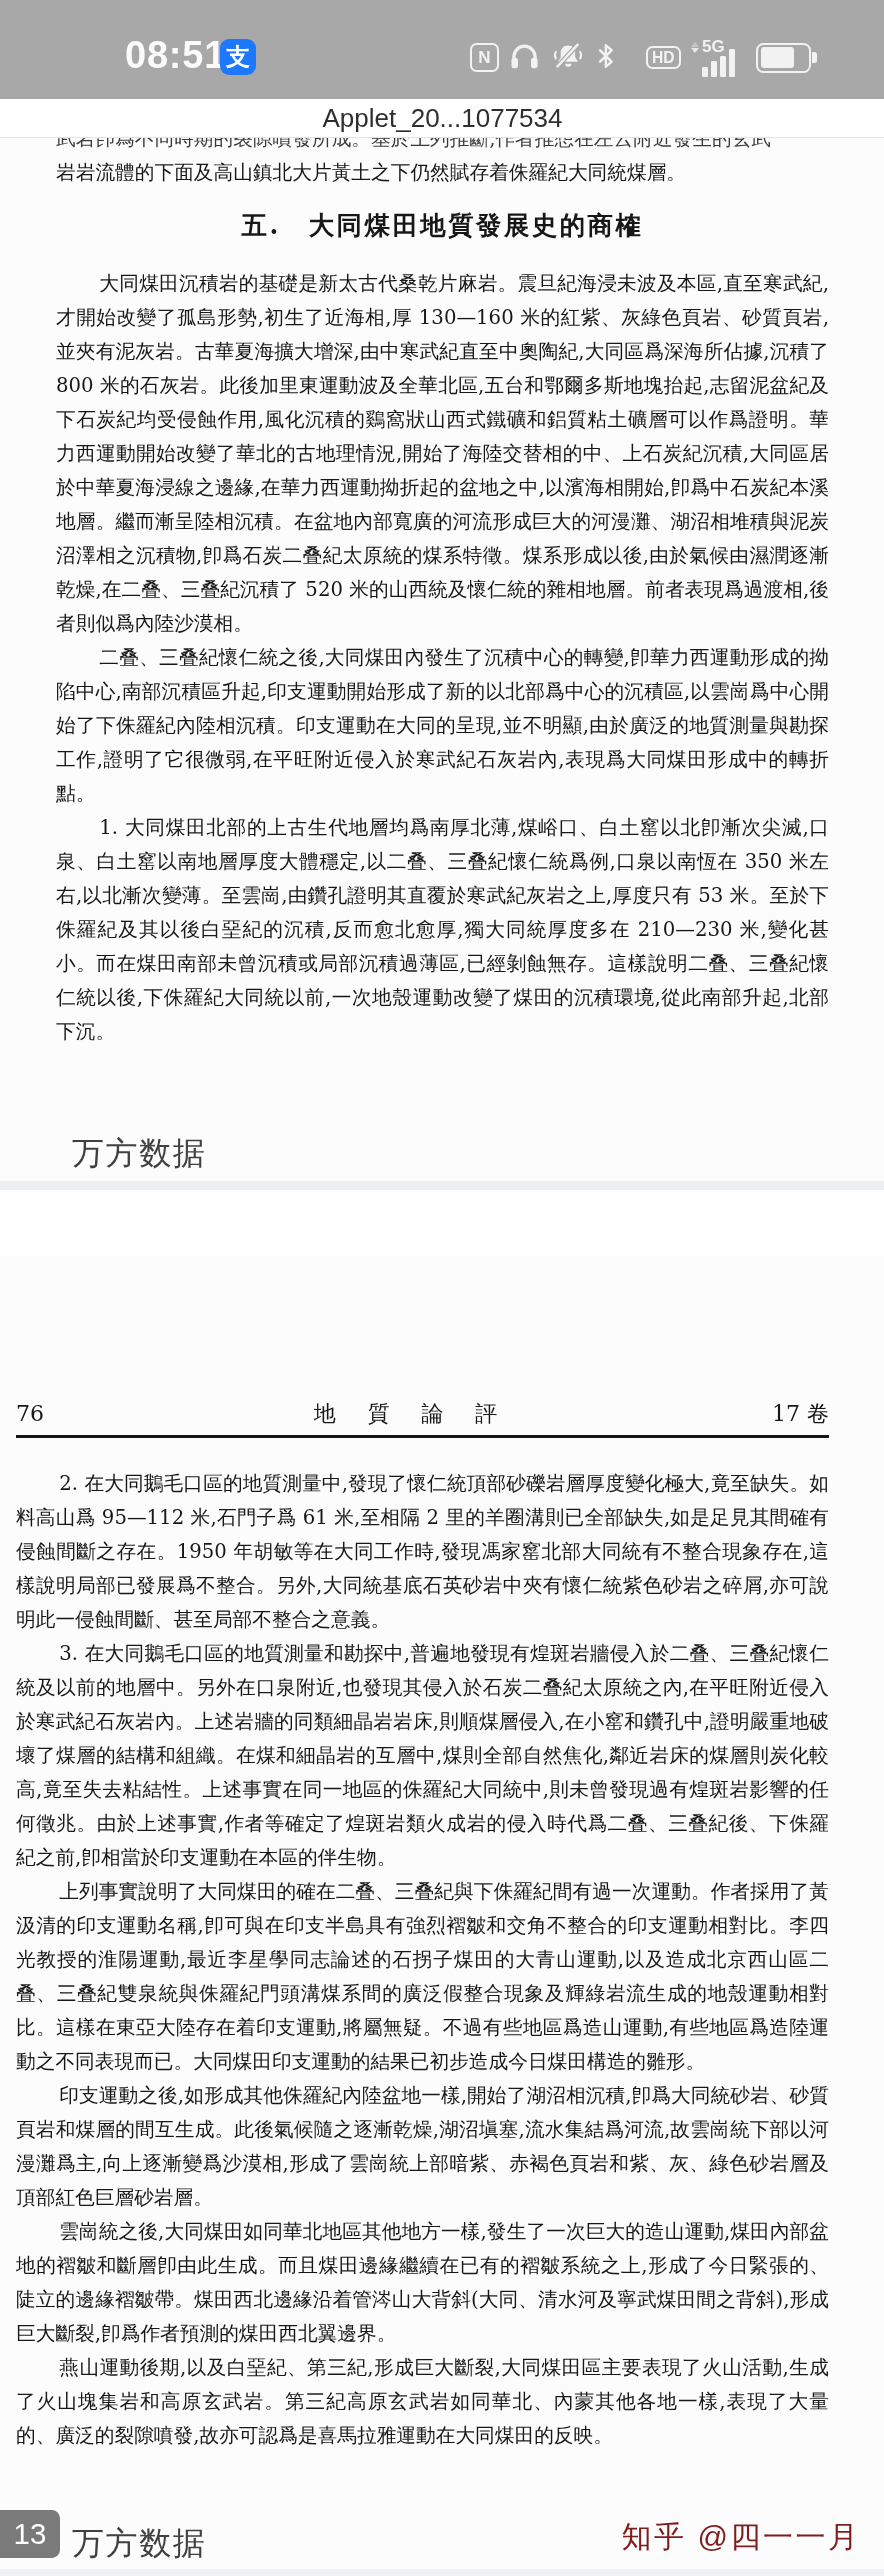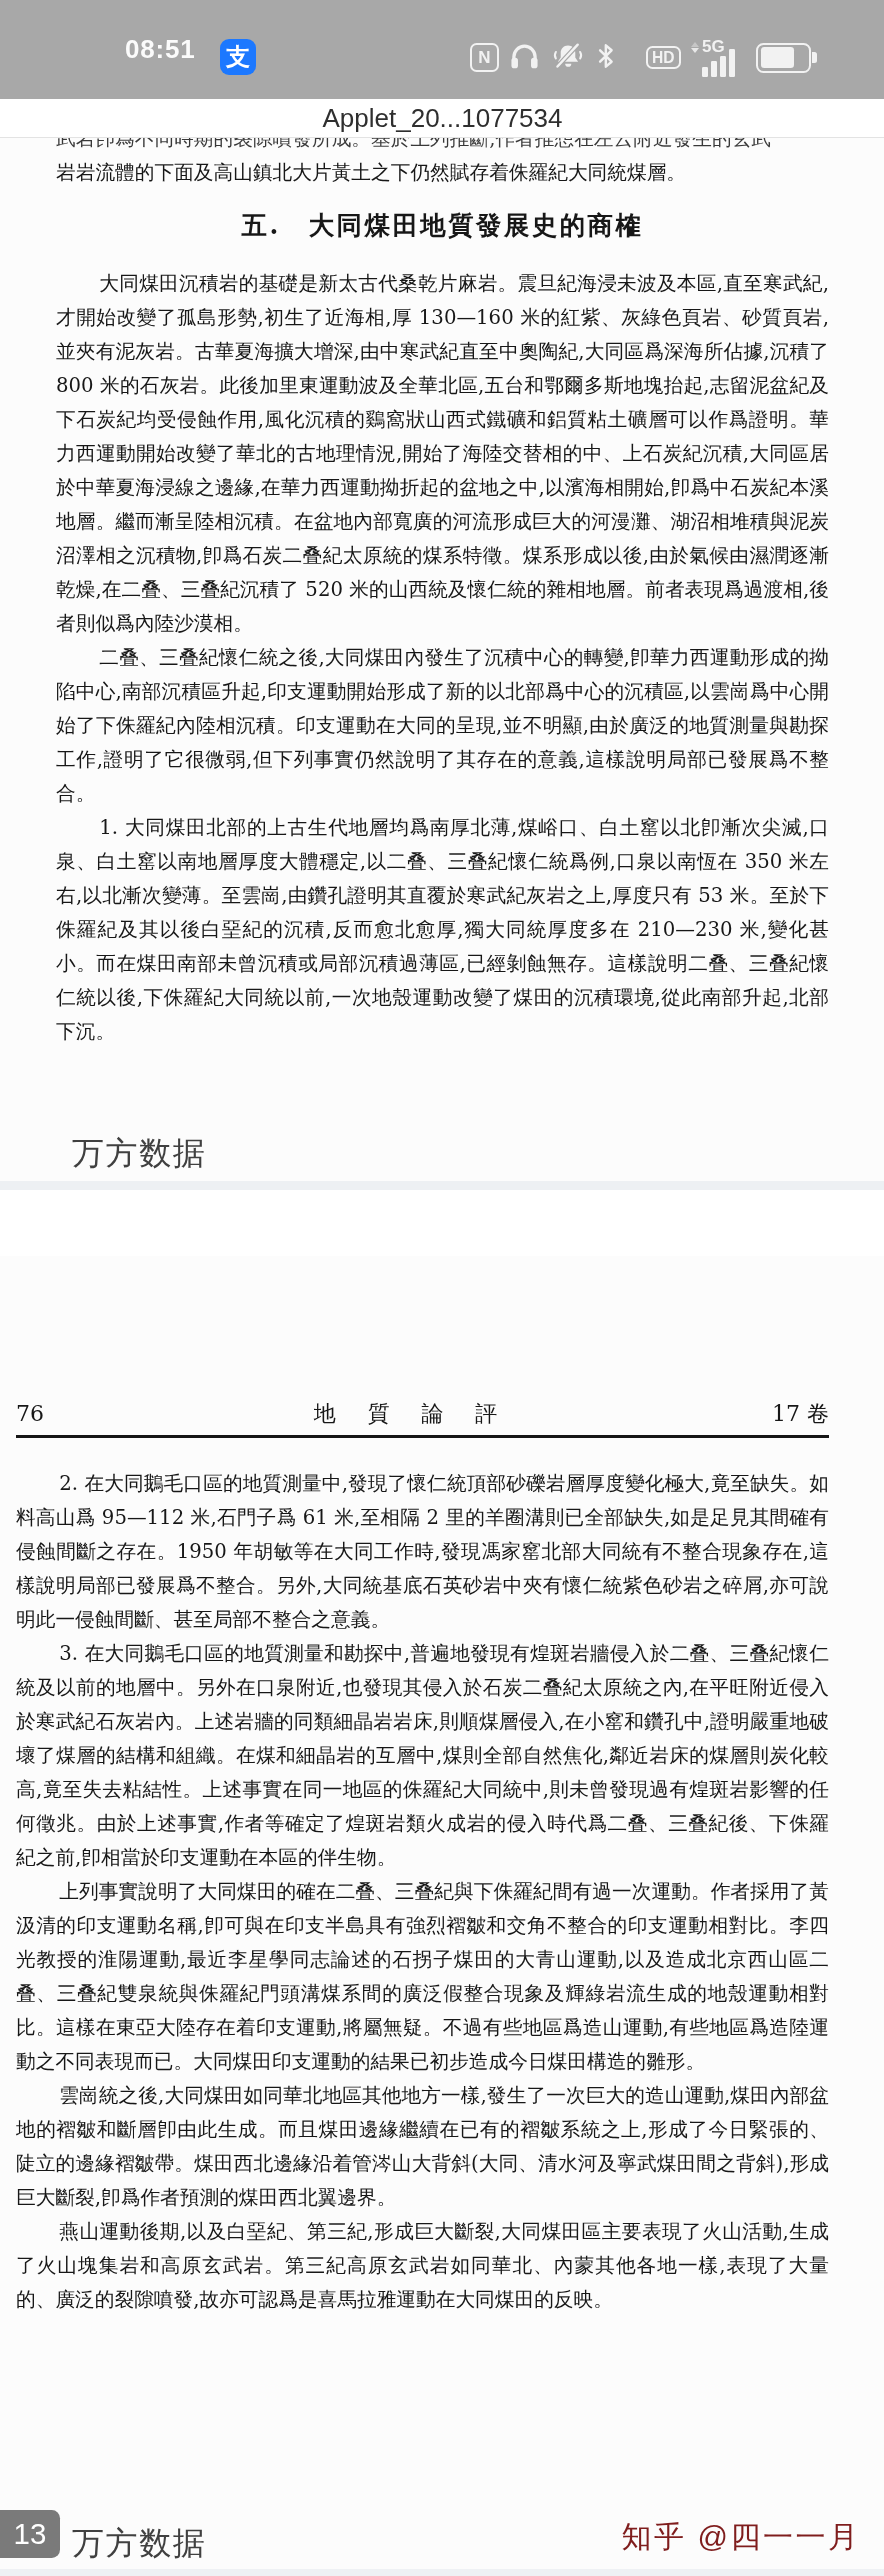--- a/index.html
+++ b/index.html
@@ -2,21 +2,21 @@
 <html style="font-size:13px"><head>
 <meta charset="utf-8">
 <style>
   html,body{margin:0;padding:0;}
   body{
     width:885px;height:2576px;position:relative;background:#ffffff;
     font-family:"Liberation Sans",sans-serif;overflow:hidden;
   }
   
   .statusbar{position:absolute;left:0;top:0;width:885px;height:99px;background:#a8a8a8;}
-  .sb-time{position:absolute;left:125px;top:34px;font-size:26px;font-weight:600;color:#fbfbfb;letter-spacing:0.8px;}
+  .sb-time{position:absolute;left:125px;top:34px;font-size:38px;font-weight:600;color:#fbfbfb;letter-spacing:0.8px;}
   .alipay{position:absolute;left:220px;top:39px;width:36px;height:36px;background:#1c78ff;border-radius:9px;
     color:#fff;font-size:24px;font-weight:700;display:flex;align-items:center;justify-content:center;}
   .sb-icons{position:absolute;right:69px;top:38px;height:39px;display:flex;align-items:center;gap:10.7px;color:#f2f2f2;}
   .nfc{width:24.6px;height:24.6px;border:2.5px solid #f2f2f2;border-radius:6.6px;display:flex;align-items:center;justify-content:center;
     font-size:17px;font-weight:700;color:#f2f2f2;}
   .hd{border:2.5px solid #f2f2f2;border-radius:6.6px;padding:0.8px 4.1px;font-size:15.6px;font-weight:700;color:#f2f2f2;margin-left:20px;}
   .sig{position:relative;width:54px;height:38px;}
   .sig .arrows{position:absolute;left:0;top:3.3px;display:flex;flex-direction:column;gap:1.6px;}
   .sig .tri-up{width:0;height:0;border-left:4.1px solid transparent;border-right:4.1px solid transparent;border-bottom:5.7px solid #c6c6c6;}
   .sig .tri-dn{width:0;height:0;border-left:4.1px solid transparent;border-right:4.1px solid transparent;border-top:5.7px solid #e8e8e8;}
@@ -115,37 +115,38 @@
   <span>Applet_20...1077534</span>
 </div>
 
 <div class="page page1">
   <div class="clipline">
     <div>武岩卽爲不同時期的裂隙噴發所成。基於上列推斷,作者推想在左云附近發生的玄武</div>
   </div>
   <div class="oneline">岩岩流體的下面及高山鎮北大片黃土之下仍然賦存着侏羅紀大同統煤層。</div>
   <div class="docheading">五.　大同煤田地質發展史的商榷</div>
   <p class="para">大同煤田沉積岩的基礎是新太古代桑乾片麻岩。震旦紀海浸未波及本區,直至寒武紀,才開始改變了孤島形勢,初生了近海相,厚 130—160 米的紅紫、灰綠色頁岩、砂質頁岩,並夾有泥灰岩。古華夏海擴大增深,由中寒武紀直至中奧陶紀,大同區爲深海所佔據,沉積了 800 米的石灰岩。此後加里東運動波及全華北區,五台和鄂爾多斯地塊抬起,志留泥盆紀及下石炭紀均受侵蝕作用,風化沉積的鷄窩狀山西式鐵礦和鋁質粘土礦層可以作爲證明。華力西運動開始改變了華北的古地理情況,開始了海陸交替相的中、上石炭紀沉積,大同區居於中華夏海浸線之邊緣,在華力西運動拗折起的盆地之中,以濱海相開始,卽爲中石炭紀本溪地層。繼而漸呈陸相沉積。在盆地內部寬廣的河流形成巨大的河漫灘、湖沼相堆積與泥炭沼澤相之沉積物,卽爲石炭二叠紀太原統的煤系特徵。煤系形成以後,由於氣候由濕潤逐漸乾燥,在二叠、三叠紀沉積了 520 米的山西統及懷仁統的雜相地層。前者表現爲過渡相,後者則似爲內陸沙漠相。</p>
-  <p class="para">二叠、三叠紀懷仁統之後,大同煤田內發生了沉積中心的轉變,卽華力西運動形成的拗陷中心,南部沉積區升起,印支運動開始形成了新的以北部爲中心的沉積區,以雲崗爲中心開始了下侏羅紀內陸相沉積。印支運動在大同的呈現,並不明顯,由於廣泛的地質測量與勘探工作,證明了它很微弱,但下列事實仍然說明了其存在的意義,這樣說明局部已發展爲不整合。</p>
+  <p class="para">二叠、三叠紀懷仁統之後,大同煤田內發生了沉積中心的轉變,卽華力西運動形成的拗陷中心,南部沉積區升起,印支運動開始形成了新的以北部爲中心的沉積區,以雲崗爲中心開始了下侏羅紀內陸相沉積。印支運動在大同的呈現,並不明顯,由於廣泛的地質測量與勘探工作,證明了它很微弱,在平旺附近侵入於寒武紀石灰岩內,表現爲大同煤田形成中的轉折點。</p>
   <p class="para">1. 大同煤田北部的上古生代地層均爲南厚北薄,煤峪口、白土窰以北卽漸次尖滅,口泉、白土窰以南地層厚度大體穩定,以二叠、三叠紀懷仁統爲例,口泉以南恆在 350 米左右,以北漸次變薄。至雲崗,由鑽孔證明其直覆於寒武紀灰岩之上,厚度只有 53 米。至於下侏羅紀及其以後白堊紀的沉積,反而愈北愈厚,獨大同統厚度多在 210—230 米,變化甚小。而在煤田南部未曾沉積或局部沉積過薄區,已經剝蝕無存。這樣說明二叠、三叠紀懷仁統以後,下侏羅紀大同統以前,一次地殼運動改變了煤田的沉積環境,從此南部升起,北部下沉。</p>
 </div>
 <div class="wanfang wf1">万方数据</div>
 
 <div class="pagegap"></div>
 
 <div class="page page2">
   <div class="p2header">
     <span>76</span>
     <span class="journal">地　質　論　評</span>
     <span>17 卷</span>
   </div>
   <div class="p2rule"></div>
   <p class="para">2. 在大同鵝毛口區的地質測量中,發現了懷仁統頂部砂礫岩層厚度變化極大,竟至缺失。如料高山爲 95—112 米,石門子爲 61 米,至相隔 2 里的羊圈溝則已全部缺失,如是足見其間確有侵蝕間斷之存在。1950 年胡敏等在大同工作時,發現馮家窰北部大同統有不整合現象存在,這樣說明局部已發展爲不整合。另外,大同統基底石英砂岩中夾有懷仁統紫色砂岩之碎屑,亦可說明此一侵蝕間斷、甚至局部不整合之意義。</p>
   <p class="para">3. 在大同鵝毛口區的地質測量和勘探中,普遍地發現有煌斑岩牆侵入於二叠、三叠紀懷仁統及以前的地層中。另外在口泉附近,也發現其侵入於石炭二叠紀太原統之內,在平旺附近侵入於寒武紀石灰岩內。上述岩牆的同類細晶岩岩床,則順煤層侵入,在小窰和鑽孔中,證明嚴重地破壞了煤層的結構和組織。在煤和細晶岩的互層中,煤則全部自然焦化,鄰近岩床的煤層則炭化較高,竟至失去粘結性。上述事實在同一地區的侏羅紀大同統中,則未曾發現過有煌斑岩影響的任何徵兆。由於上述事實,作者等確定了煌斑岩類火成岩的侵入時代爲二叠、三叠紀後、下侏羅紀之前,卽相當於印支運動在本區的伴生物。</p>
   <p class="para">上列事實說明了大同煤田的確在二叠、三叠紀與下侏羅紀間有過一次運動。作者採用了黃汲清的印支運動名稱,卽可與在印支半島具有強烈褶皺和交角不整合的印支運動相對比。李四光教授的淮陽運動,最近李星學同志論述的石拐子煤田的大青山運動,以及造成北京西山區二叠、三叠紀雙泉統與侏羅紀門頭溝煤系間的廣泛假整合現象及輝綠岩流生成的地殼運動相對比。這樣在東亞大陸存在着印支運動,將屬無疑。不過有些地區爲造山運動,有些地區爲造陸運動之不同表現而已。大同煤田印支運動的結果已初步造成今日煤田構造的雛形。</p>
+  <p class="para">印支運動之後,如形成其他侏羅紀內陸盆地一樣,開始了湖沼相沉積,卽爲大同統砂岩、砂質頁岩和煤層的間互生成。此後氣候隨之逐漸乾燥,湖沼塡塞,流水集結爲河流,故雲崗統下部以河漫灘爲主,向上逐漸變爲沙漠相,形成了雲崗統上部暗紫、赤褐色頁岩和紫、灰、綠色砂岩層及頂部紅色巨層砂岩層。</p>
   <p class="para">雲崗統之後,大同煤田如同華北地區其他地方一樣,發生了一次巨大的造山運動,煤田內部盆地的褶皺和斷層卽由此生成。而且煤田邊緣繼續在已有的褶皺系統之上,形成了今日緊張的、陡立的邊緣褶皺帶。煤田西北邊緣沿着管涔山大背斜(大同、清水河及寧武煤田間之背斜),形成巨大斷裂,卽爲作者預測的煤田西北翼邊界。</p>
   <p class="para">燕山運動後期,以及白堊紀、第三紀,形成巨大斷裂,大同煤田區主要表現了火山活動,生成了火山塊集岩和高原玄武岩。第三紀高原玄武岩如同華北、內蒙其他各地一樣,表現了大量的、廣泛的裂隙噴發,故亦可認爲是喜馬拉雅運動在大同煤田的反映。</p>
 </div>
 <div class="wanfang wf2">万方数据</div>
 
 <div class="pagebadge">
   <span>13</span>
 </div>
 <div class="zhihu">知乎 @四一一月</div>
 <div class="bottomstrip"></div>

